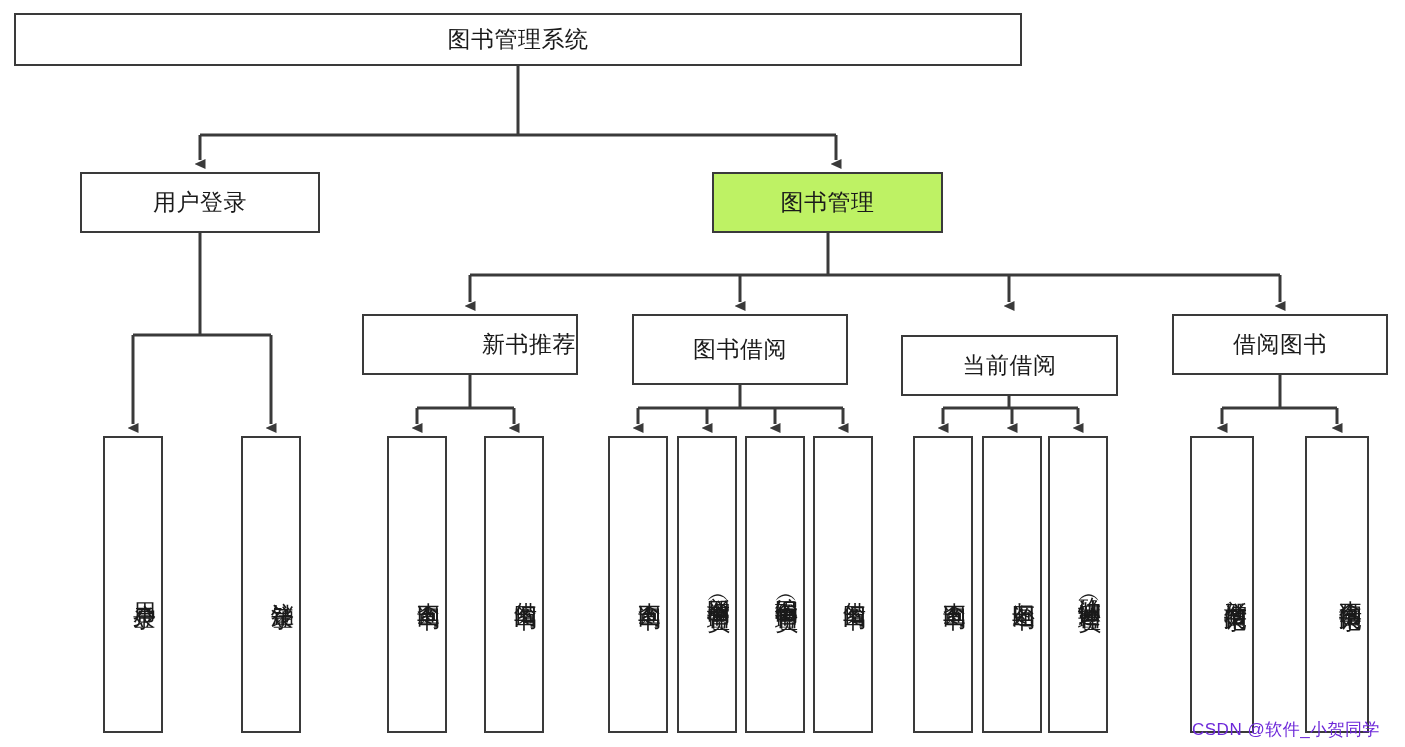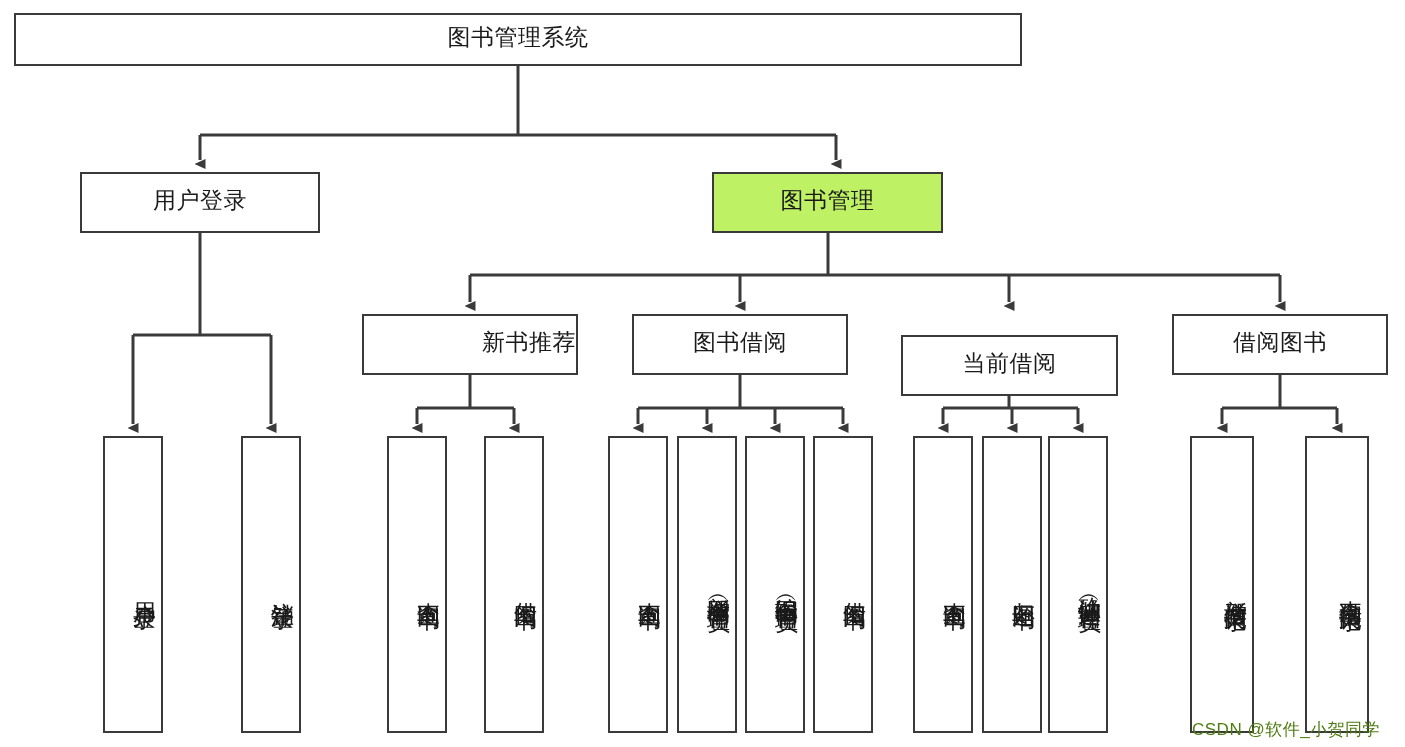--- a/index.html
+++ b/index.html
@@ -31,21 +31,20 @@
     border: 2.5px solid #3a3a3a;
     display: flex;
     align-items: center;
     justify-content: center;
     color: #1a1a1a;
   }
   .node.horiz {
     font-size: 23px;
     letter-spacing: 0.5px;
     line-height: 1.15;
-    font-family: Liberation Mono, monospace;
   }
   .node.vert {
     writing-mode: vertical-rl;
     text-orientation: upright;
     font-size: 23px;
     letter-spacing: 2px;
     padding-top: 6px;
     align-items: flex-start;
     justify-content: center;
   }
@@ -124,21 +123,21 @@
   <div class="node horiz" style="left: 80px; top: 172px; width: 240px; height: 61px; border-color: rgb(58, 58, 58); background: rgb(255, 255, 255); color: rgb(26, 26, 26);">
     <span class="cap">用户登录</span>
   </div>
   <div class="node horiz" style="left: 712px; top: 172px; width: 231px; height: 61px; border-color: rgb(58, 58, 58); background: #bef264; color: rgb(26, 26, 26);">
     <span class="cap">图书管理</span>
   </div>
 
   <div class="node horiz" style="left: 362px; top: 314px; width: 216px; height: 61px; border-color: rgb(58, 58, 58); background: rgb(255, 255, 255); color: rgb(26, 26, 26); justify-content: flex-end;">
     <span class="cap">新书推荐</span>
   </div>
-  <div class="node horiz" style="left: 632px; top: 314px; width: 216px; height: 61px; border-color: rgb(58, 58, 58); background: rgb(255, 255, 255); color: rgb(26, 26, 26); justify-content: center;">
+  <div class="node horiz" style="left: 632px; top: 314px; width: 216px; height: 71px; border-color: rgb(58, 58, 58); background: rgb(255, 255, 255); color: rgb(26, 26, 26); justify-content: center;">
     <span class="cap">图书借阅</span>
   </div>
   <div class="node horiz" style="left: 901px; top: 314px; width: 217px; height: 61px; border-color: rgb(58, 58, 58); background: rgb(255, 255, 255); color: rgb(26, 26, 26); margin-top: 21px;">
     <span class="cap">当前借阅</span>
   </div>
   <div class="node horiz" style="left: 1172px; top: 314px; width: 216px; height: 61px; border-color: rgb(58, 58, 58); background: rgb(255, 255, 255); color: rgb(26, 26, 26);">
     <span class="cap">借阅图书</span>
   </div>
 
   <div class="node vert" style="left: 103px; top: 436px; width: 60px; height: 297px; border-color: rgb(58, 58, 58); background: rgb(255, 255, 255); color: rgb(26, 26, 26);">
@@ -174,15 +173,15 @@
   <div class="node vert" style="left: 1048px; top: 436px; width: 60px; height: 297px; border-color: rgb(58, 58, 58); background: rgb(255, 255, 255); color: rgb(26, 26, 26);">
     <span class="cap">确认归还（管理员）</span>
   </div>
   <div class="node vert" style="left: 1190px; top: 436px; width: 64px; height: 297px; border-color: rgb(58, 58, 58); background: rgb(255, 255, 255); color: rgb(26, 26, 26);">
     <span class="cap">新增借阅记录</span>
   </div>
   <div class="node vert" style="left: 1305px; top: 436px; width: 64px; height: 297px; border-color: rgb(58, 58, 58); background: rgb(255, 255, 255); color: rgb(26, 26, 26);">
     <span class="cap">查询借阅记录</span>
   </div>
 
-  <div class="watermark" style="left: 1192px; top: 718px; color: #4d7c0f;">CSDN @软件_小贺同学</div>
+  <div class="watermark" style="left: 1192px; top: 718px; color: #6d28d9;">CSDN @软件_小贺同学</div>
 
 </div>
 
 </body></html>

